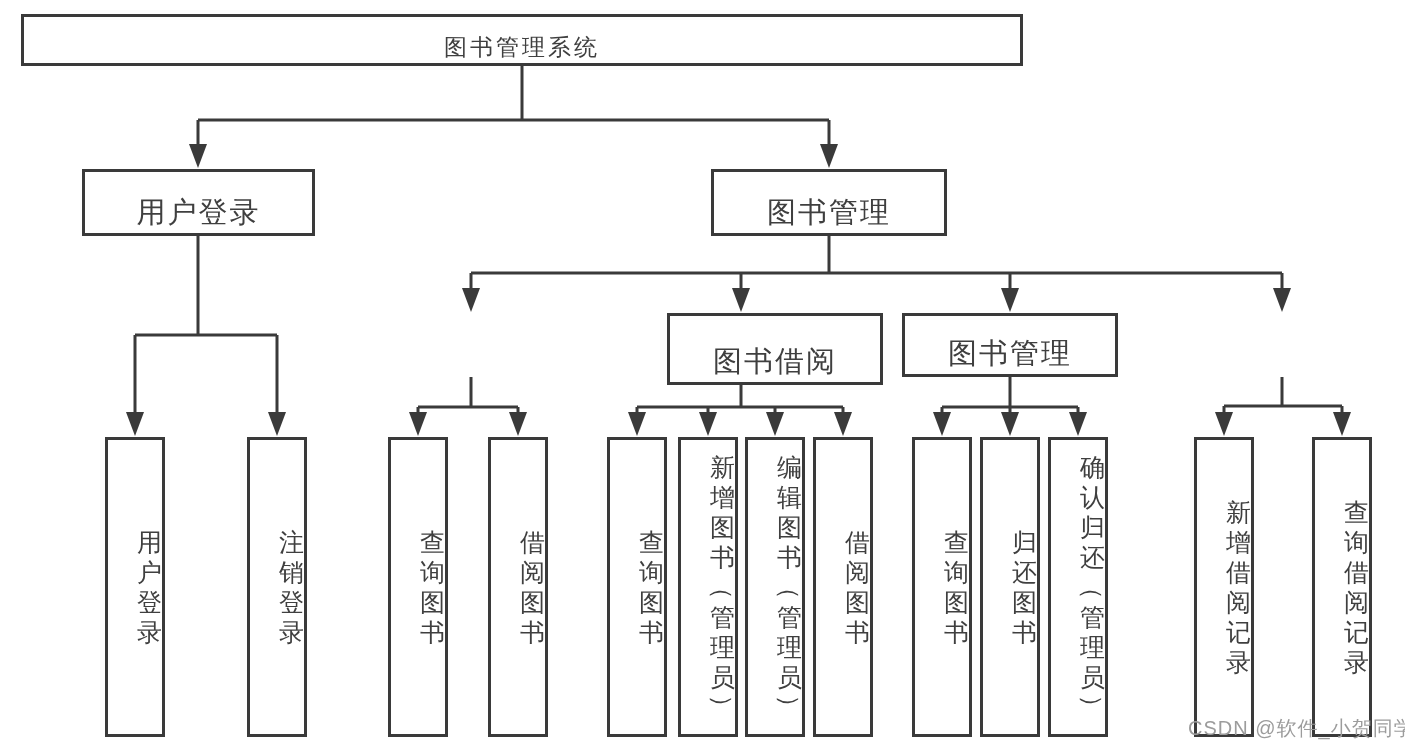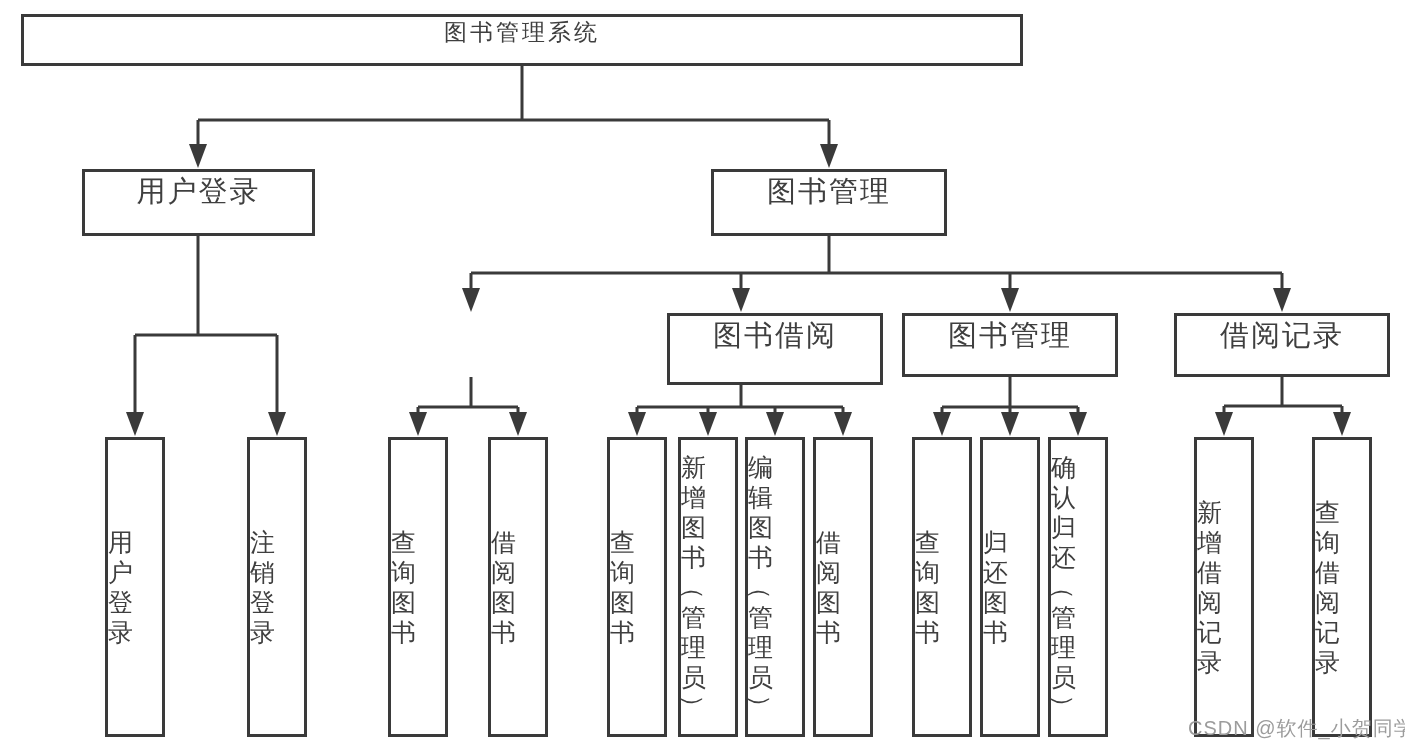--- a/index.html
+++ b/index.html
@@ -20,21 +20,21 @@
   .edges{position:absolute;left:0;top:0;width:1405px;height:747px;}
   .edges path{stroke:var(--line);stroke-width:3;fill:none;}
   .edges polygon{fill:var(--line);stroke:none;}
   .box{
     position:absolute;
     box-sizing:border-box;
     background:var(--boxbg);
     border:3px solid var(--line);
     color:var(--text);
     display:flex;
-    align-items:flex-start;
+    align-items:flex-end;
     justify-content:center;
   }
   .box.h{font-size:29px;letter-spacing:2px;white-space:nowrap;}
   .box.h.root{font-size:23px;letter-spacing:3px;}
   .box.v{
     top:437px;width:60px;height:300px;
     flex-direction:column;
     font-size:25px;
   }
   .box.v span{display:block;height:30px;line-height:30px;text-align:center;}
@@ -107,23 +107,20 @@
   <div class="box h" style="left:711px;top:169px;width:236px;height:67px">
     <span>图书管理</span>
   </div>
 
   <div class="box h" style="left:667px;top:313px;width:216px;height:72px">
     <span>图书借阅</span>
   </div>
   <div class="box h" style="left:902px;top:313px;width:216px;height:64px">
     <span>图书管理</span>
   </div>
-  <div class="box h" style="left:1174px;top:313px;width:216px;height:64px">
-    <span>借阅记录</span>
-  </div>
 
   <div class="box v" style="left:105px">
       <span>用</span>
       <span>户</span>
       <span>登</span>
       <span>录</span>
     </div>
   <div class="box v" style="left:247px">
       <span>注</span>
       <span>销</span>

